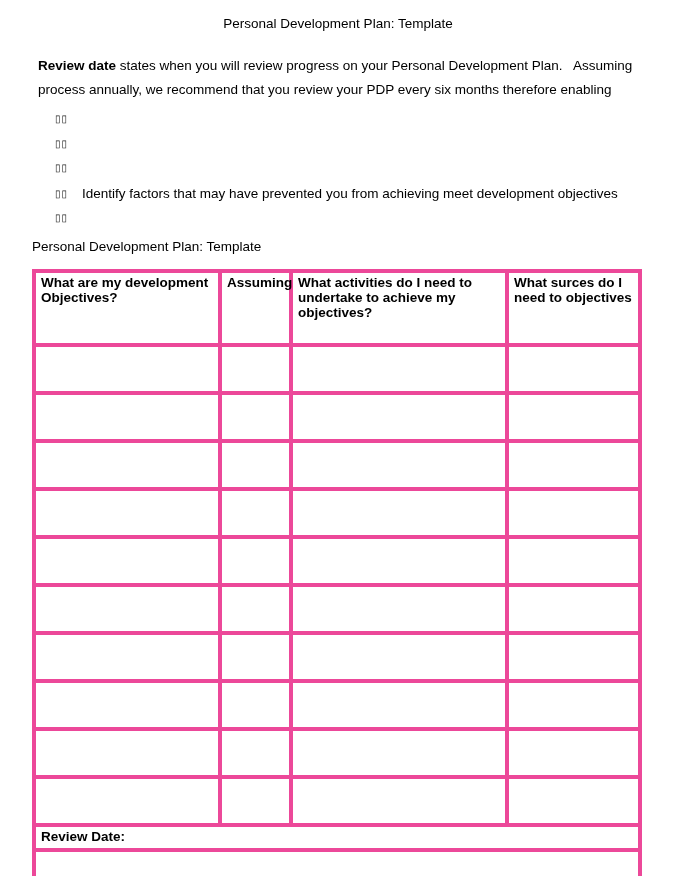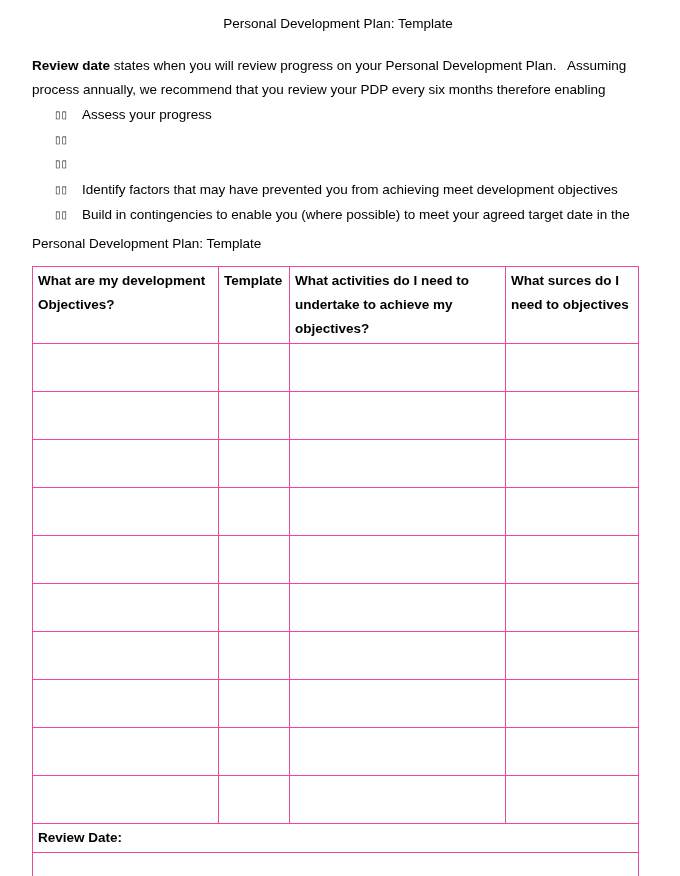--- a/index.html
+++ b/index.html
@@ -23,21 +23,21 @@
     padding: 14px 36px 0 32px;
   }
   .doc-title {
     text-align: center;
     font-size: 13.5px;
     line-height: 20px;
     margin: 0 0 20px 0;
     font-weight: normal;
   }
   .intro-text {
-    margin: 0;
+    margin: 6px;
     line-height: 24px;
     white-space: pre-wrap;
   }
   .intro-text .lead-bold {
     font-weight: bold;
   }
   ul.bullet-list {
     list-style: none;
     margin: 1px 0 0 0;
     padding: 0 0 0 23px;
@@ -60,24 +60,24 @@
   .closing-line {
     margin: 3px 0 10px 0;
     line-height: 24px;
   }
   table.pdp-table {
     border-collapse: collapse;
     table-layout: fixed;
     width: 606px;
   }
   table.pdp-table td {
-    border: 1px solid #ec4899;
+    border: 4px solid #ec4899;
     vertical-align: top;
     padding: 2px 5px;
-    line-height: 24px;
+    line-height: 15px;
     box-sizing: border-box;
   }
   td.header-cell {
     font-weight: bold;
     height: 74px;
   }
   tr.empty-row td {
     height: 48px;
   }
   td.review-cell {
@@ -94,51 +94,49 @@
 
 <div class="page">
 
   <p class="doc-title">Personal Development Plan: Template</p>
 
   <p class="intro-text"><span class="lead-bold">Review date</span><span> states when you will review progress on your Personal Development Plan.   Assuming process annually, we recommend that you review your PDP every six months therefore enabling</span></p>
 
   <ul class="bullet-list">
     <li>
       <span class="bullet-marker">▯▯</span>
-      <span>Assess your progress</span>
     </li>
     <li>
       <span class="bullet-marker">▯▯</span>
     </li>
     <li>
       <span class="bullet-marker">▯▯</span>
     </li>
     <li>
       <span class="bullet-marker">▯▯</span>
       <span>Identify factors that may have prevented you from achieving meet development objectives</span>
     </li>
     <li>
       <span class="bullet-marker">▯▯</span>
-      <span>Build in contingencies to enable you (where possible) to meet your agreed target date in the</span>
     </li>
   </ul>
 
   <p class="closing-line">Personal Development Plan: Template</p>
 
   <table class="pdp-table">
     <colgroup>
       <col style="width:186px">
       <col style="width:71px">
       <col style="width:216px">
       <col style="width:133px">
     </colgroup>
     <tbody>
       <tr>
         <td class="header-cell">What are my development Objectives?</td>
-        <td class="header-cell">Template</td>
+        <td class="header-cell">Assuming</td>
         <td class="header-cell">What activities do I need to undertake to achieve my objectives?</td>
         <td class="header-cell">What surces do I need to objectives</td>
       </tr>
       <tr class="empty-row">
         <td></td>
         <td></td>
         <td></td>
         <td></td>
       </tr>
       <tr class="empty-row">

